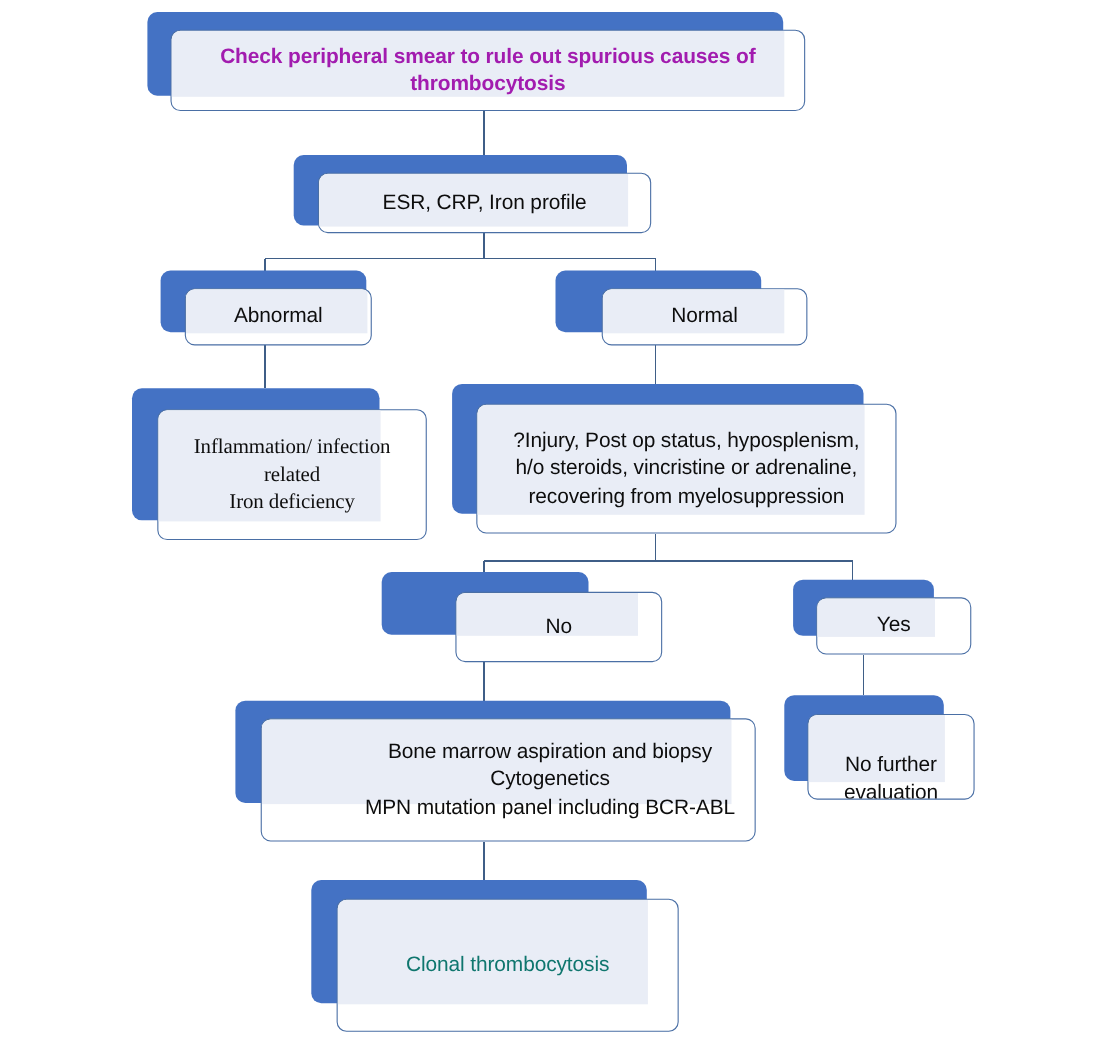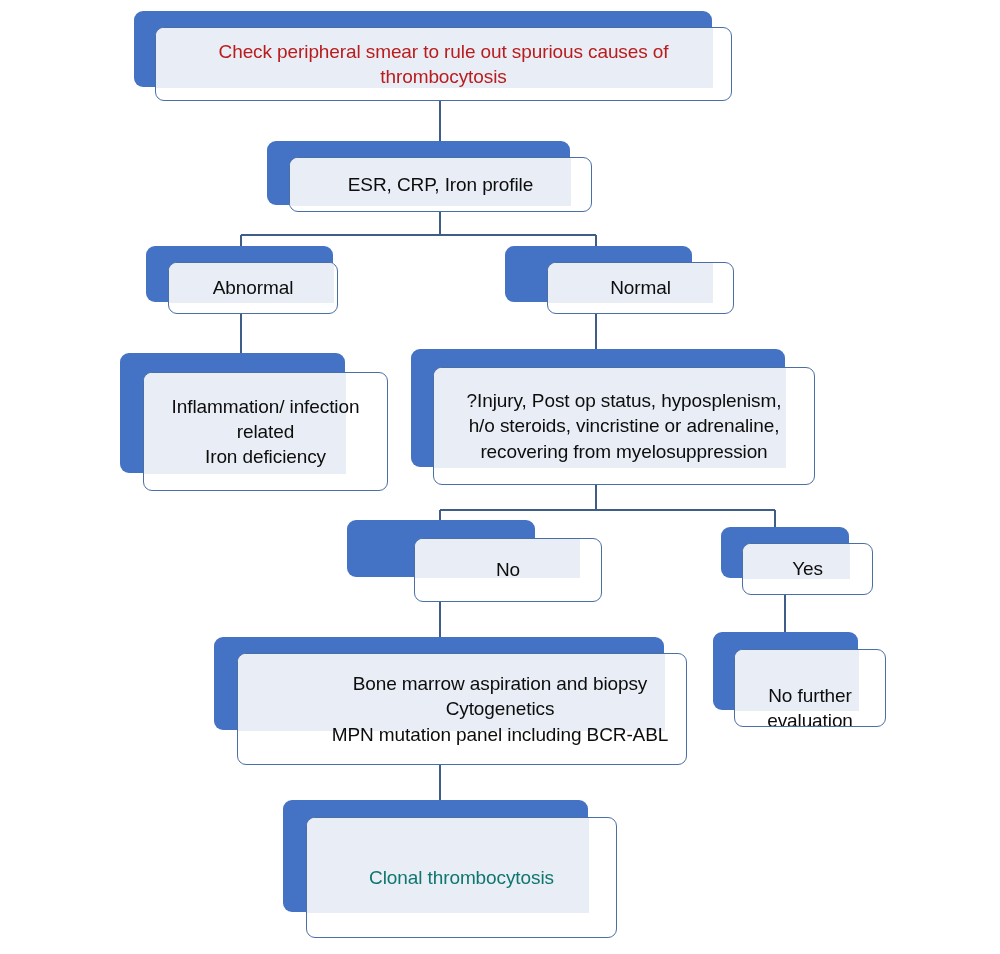--- a/index.html
+++ b/index.html
@@ -92,21 +92,21 @@
       <path d="M 775 510 L 775 527" stroke="#3F5E87" stroke-width="1.6" fill="none" shape-rendering="crispEdges"></path>
       <path d="M 440 602 L 440 637" stroke="#3F5E87" stroke-width="1.6" fill="none" shape-rendering="crispEdges"></path>
       <path d="M 785 595 L 785 632" stroke="#3F5E87" stroke-width="1.6" fill="none" shape-rendering="crispEdges"></path>
       <path d="M 440 765 L 440 800" stroke="#3F5E87" stroke-width="1.6" fill="none" shape-rendering="crispEdges"></path>
     </svg>
 
   <div class="node" style="left: 134px; top: 11px;">
     <div class="shadow" style="width: 578px; height: 76px; background: rgb(68, 114, 196);"></div>
     <div class="card" style="left: 21px; top: 16px; width: 577px; height: 74px; border-color: rgb(74, 111, 165);">
       <div class="fill" style="width: 557px; height: 60px; background: rgb(233, 237, 246);"></div>
-      <div class="label" style="color: #b91c1c;">Check peripheral smear to rule out spurious causes of
+      <div class="label" style="color: #a21caf; font-weight: bold;">Check peripheral smear to rule out spurious causes of
 thrombocytosis</div>
     </div>
   </div>
 
   <div class="node small" style="left: 267px; top: 141px;">
     <div class="shadow" style="width: 303px; height: 64px; background: rgb(68, 114, 196);"></div>
     <div class="card" style="left: 22px; top: 16px; width: 303px; height: 55px; border-color: rgb(74, 111, 165);">
       <div class="fill" style="width: 281px; height: 48px; background: rgb(233, 237, 246);"></div>
       <div class="label" style="color: rgb(13, 13, 13);">ESR, CRP, Iron profile</div>
     </div>
@@ -123,21 +123,21 @@
   <div class="node small" style="left: 505px; top: 246px;">
     <div class="shadow" style="width: 187px; height: 56px; background: rgb(68, 114, 196);"></div>
     <div class="card" style="left: 22px; top: 16px; width: 187px; height: 52px; border-color: rgb(74, 111, 165); margin-left: 20px;">
       <div class="fill" style="width: 165px; height: 40px; background: rgb(233, 237, 246);"></div>
       <div class="label" style="color: rgb(13, 13, 13);">Normal</div>
     </div>
   </div>
 
   <div class="node" style="left: 120px; top: 353px;">
     <div class="shadow" style="width: 225px; height: 120px; background: rgb(68, 114, 196);"></div>
-    <div class="card" style="left: 23px; top: 19px; width: 245px; height: 119px; border-color: rgb(74, 111, 165);">
+    <div class="card" style="left: 23px; top: 19px; width: 245px; height: 119px; border-color: rgb(74, 111, 165); font-family: Liberation Serif, serif;">
       <div class="fill" style="width: 202px; height: 101px; background: rgb(233, 237, 246);"></div>
       <div class="label" style="color: rgb(13, 13, 13);">Inflammation/ infection
 related
 Iron deficiency</div>
     </div>
   </div>
 
   <div class="node" style="left: 411px; top: 349px;">
     <div class="shadow" style="width: 374px; height: 118px; background: rgb(68, 114, 196);"></div>
     <div class="card" style="left: 22px; top: 18px; width: 382px; height: 118px; border-color: rgb(74, 111, 165);">
@@ -151,21 +151,21 @@
   <div class="node small" style="left: 347px; top: 520px;">
     <div class="shadow" style="width: 188px; height: 57px; background: rgb(68, 114, 196);"></div>
     <div class="card" style="left: 23px; top: 18px; width: 188px; height: 64px; border-color: rgb(74, 111, 165); margin-left: 44px;">
       <div class="fill" style="width: 165px; height: 39px; background: rgb(233, 237, 246);"></div>
       <div class="label" style="color: rgb(13, 13, 13);">No</div>
     </div>
   </div>
 
   <div class="node small" style="left: 721px; top: 527px;">
     <div class="shadow" style="width: 128px; height: 51px; background: rgb(68, 114, 196);"></div>
-    <div class="card" style="left: 21px; top: 16px; width: 131px; height: 52px; border-color: rgb(74, 111, 165);">
+    <div class="card" style="left: 21px; top: 16px; width: 141px; height: 52px; border-color: rgb(74, 111, 165);">
       <div class="fill" style="width: 107px; height: 35px; background: rgb(233, 237, 246);"></div>
       <div class="label" style="color: rgb(13, 13, 13);">Yes</div>
     </div>
   </div>
 
   <div class="node" style="left: 214px; top: 637px;">
     <div class="shadow" style="width: 450px; height: 93px; background: rgb(68, 114, 196);"></div>
     <div class="card" style="left: 23px; top: 16px; width: 450px; height: 112px; border-color: rgb(74, 111, 165);">
       <div class="fill" style="width: 427px; height: 77px; background: rgb(233, 237, 246);"></div>
       <div class="label" style="color: rgb(13, 13, 13); margin-left: 38px;">Bone marrow aspiration and biopsy

